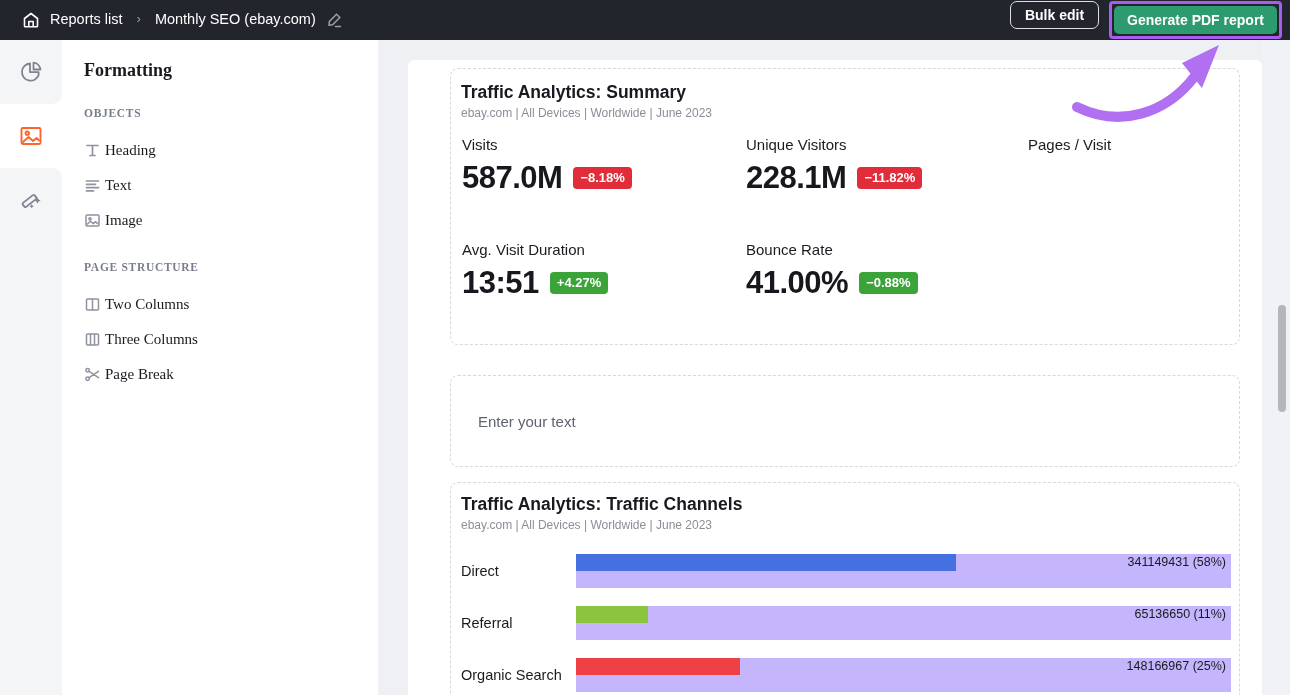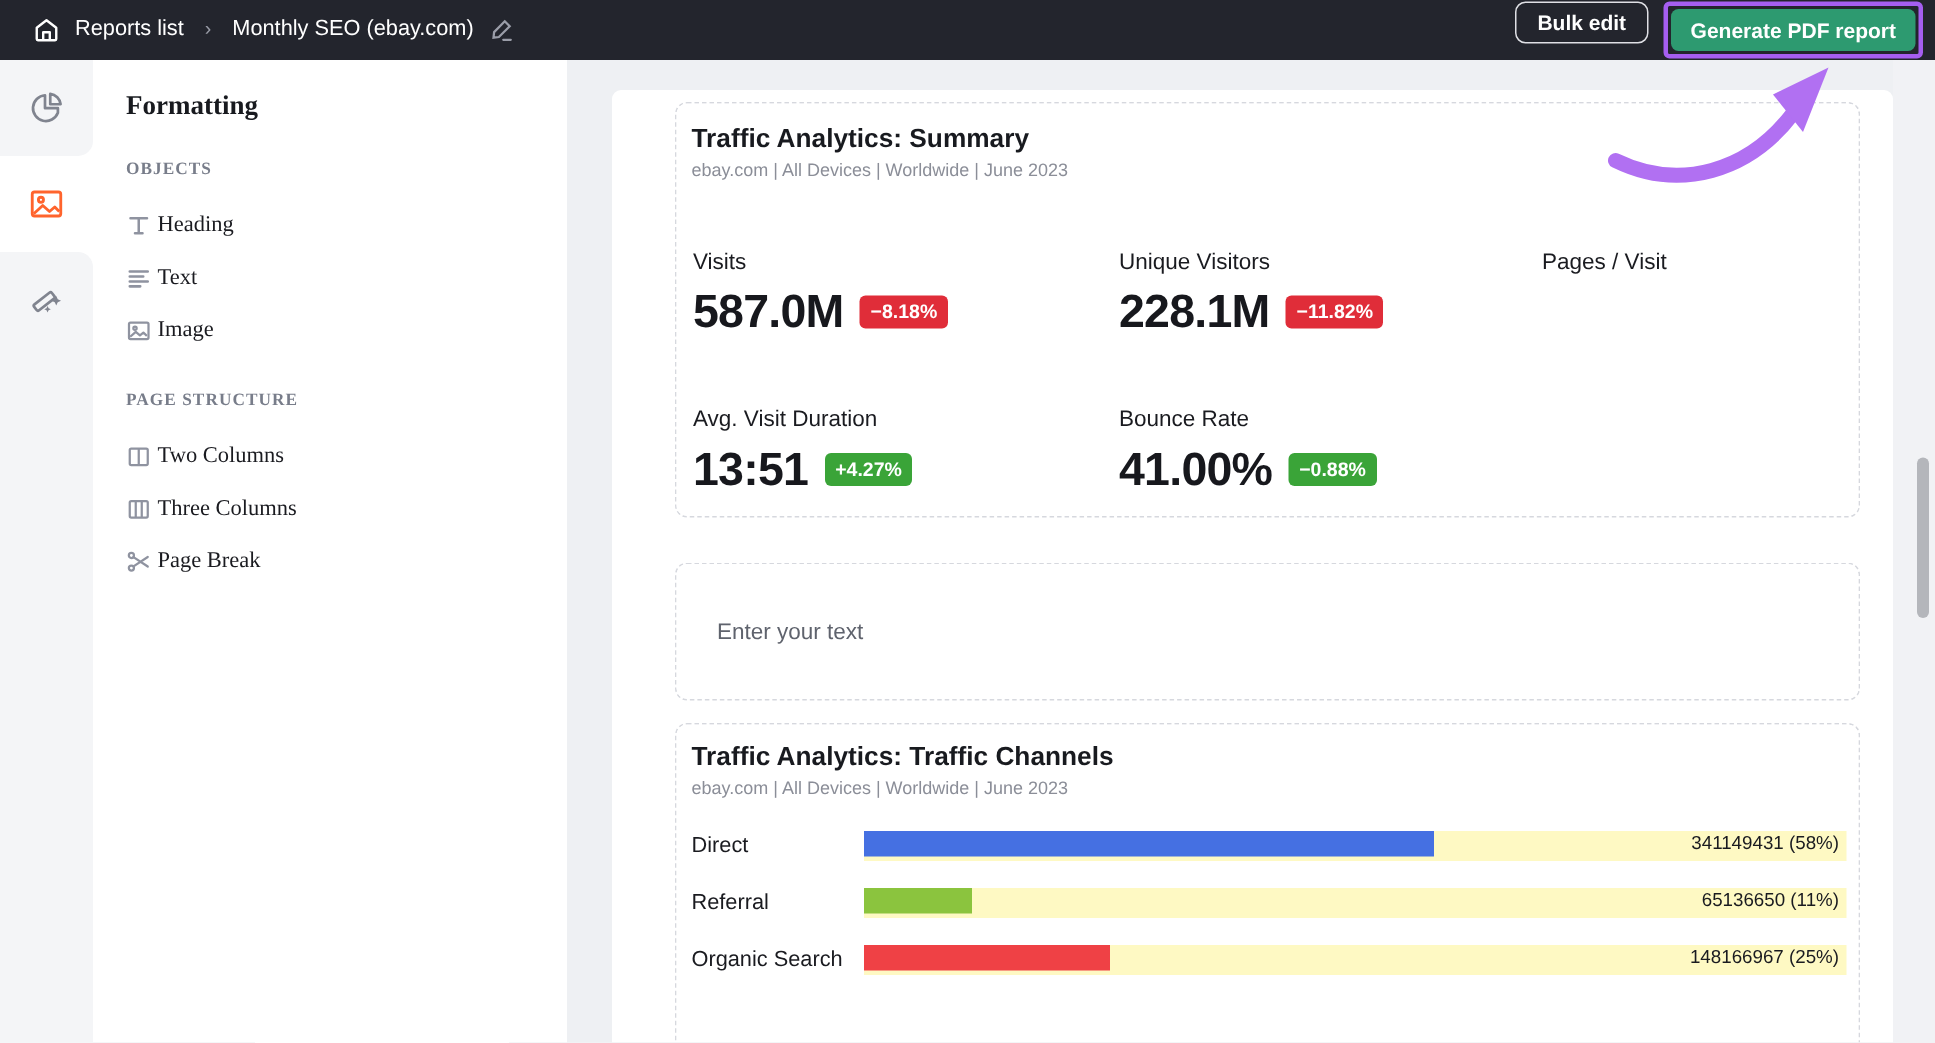--- a/index.html
+++ b/index.html
@@ -49,38 +49,38 @@
   .canvas { flex:1; position:relative; background:#eef0f3; }
   .page { position:absolute; left:30px; top:20px; right:28px; bottom:0;
     background:#fff; border-radius:6px 6px 0 0; overflow:hidden; }
 
   .widget { border:1px dashed #d6d8de; border-radius:8px; margin-left:42px; width:790px; }
   .w-summary { margin-top:8px; height:277px; padding:13px 8px 0 10px; }
   .w-title { font-size:17.5px; font-weight:700; color:#181a1f; }
   .w-sub { font-size:12px; color:#8b8e98; margin-top:3px; }
 
   .metrics { display:grid; grid-template-columns:284px 282px auto; row-gap:45px;
-    margin-top:46px; padding-left:1px; }
+    margin-top:16px; padding-left:1px; }
   .m-label { font-size:15px; color:#1a1b20; margin-bottom:7px; }
   .m-valrow { display:flex; align-items:center; gap:11px; }
   .m-value { font-size:31px; font-weight:800; color:#17181d; letter-spacing:-0.5px; }
   .badge { font-size:13px; font-weight:700; color:#fff; border-radius:4px;
     padding:3px 7px 4px; }
   .badge.red { background:#e02d39; }
   .badge.green { background:#3aa438; }
 
   .w-text { margin-top:30px; height:92px; display:flex; align-items:center;
     padding-left:27px;text-align:right; }
   .placeholder { font-size:15px; color:#5f636d; }
 
   .w-channels { margin-top:15px; height:260px; padding:11px 8px 0 10px; }
   .rows { margin-top:22px; }
   .ch-row { display:flex; align-items:center; margin-bottom:18px; }
   .ch-label { width:115px; font-size:14.5px; color:#1a1b20; flex-shrink:0; }
-  .ch-track { flex:1; height:20px; background:#fef9c3; position:relative; }
+  .ch-track { flex:1; height:34px; background:#c4b5fd; position:relative; }
   .ch-bar { height:17px; }
   .ch-val { position:absolute; right:5px; top:0; line-height:17px; font-size:12.5px;
     color:#1a1b20; }
 
   
   .scroll-track { position:absolute; right:0; top:0; bottom:0; width:28px; background:#f1f2f5; }
   .scroll-thumb { position:absolute; right:4px; top:265px; width:8px; height:107px;
     background:#b4b6bb; border-radius:4px; }
 
   .arrow-svg { position:absolute; left:0; top:0; width:100%; height:100%;

